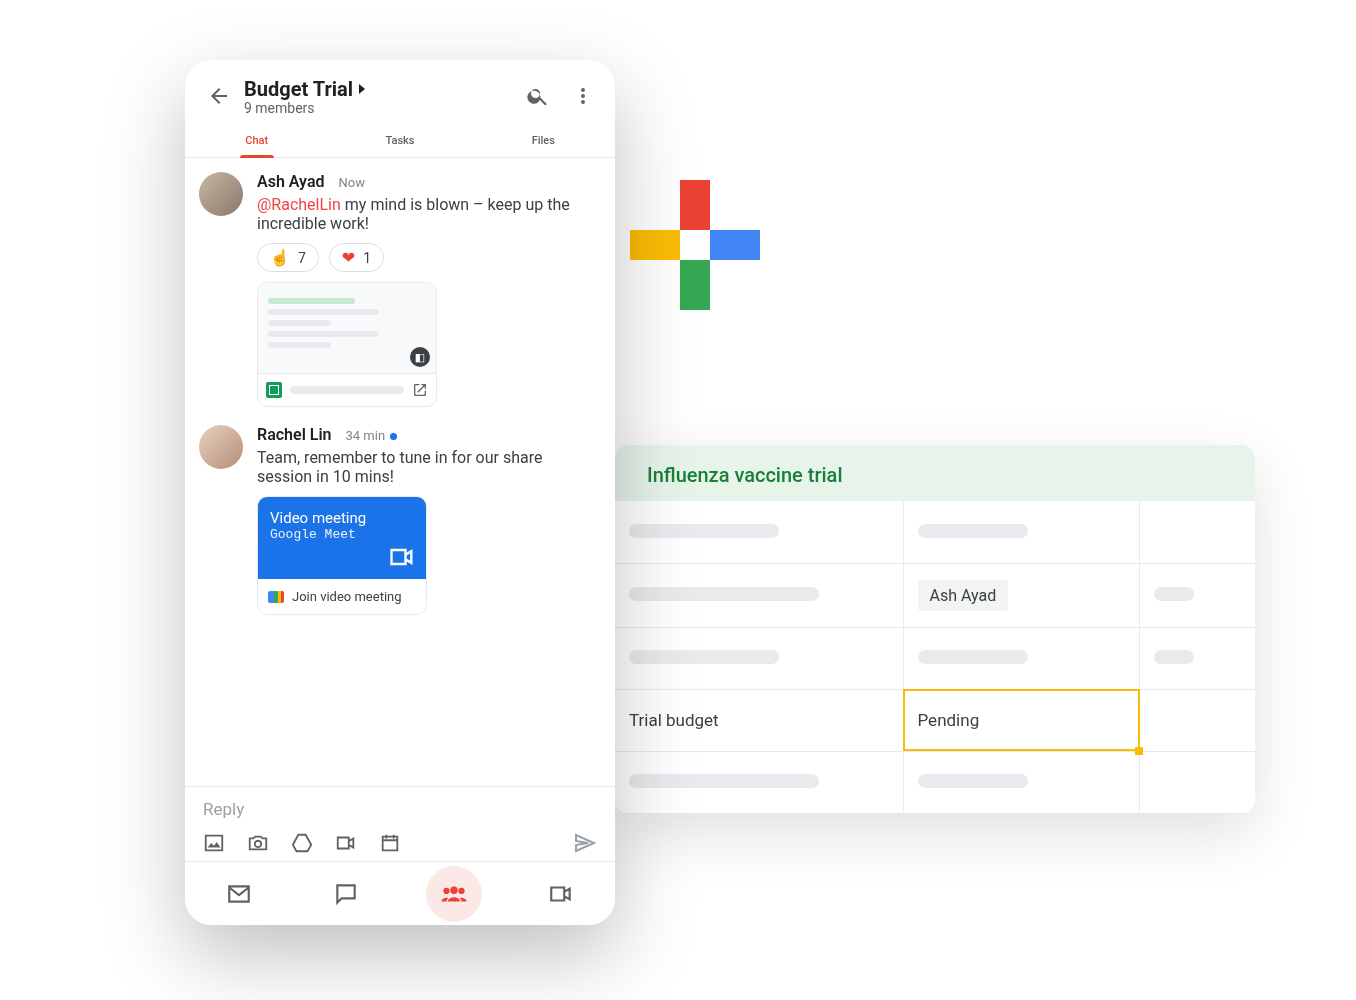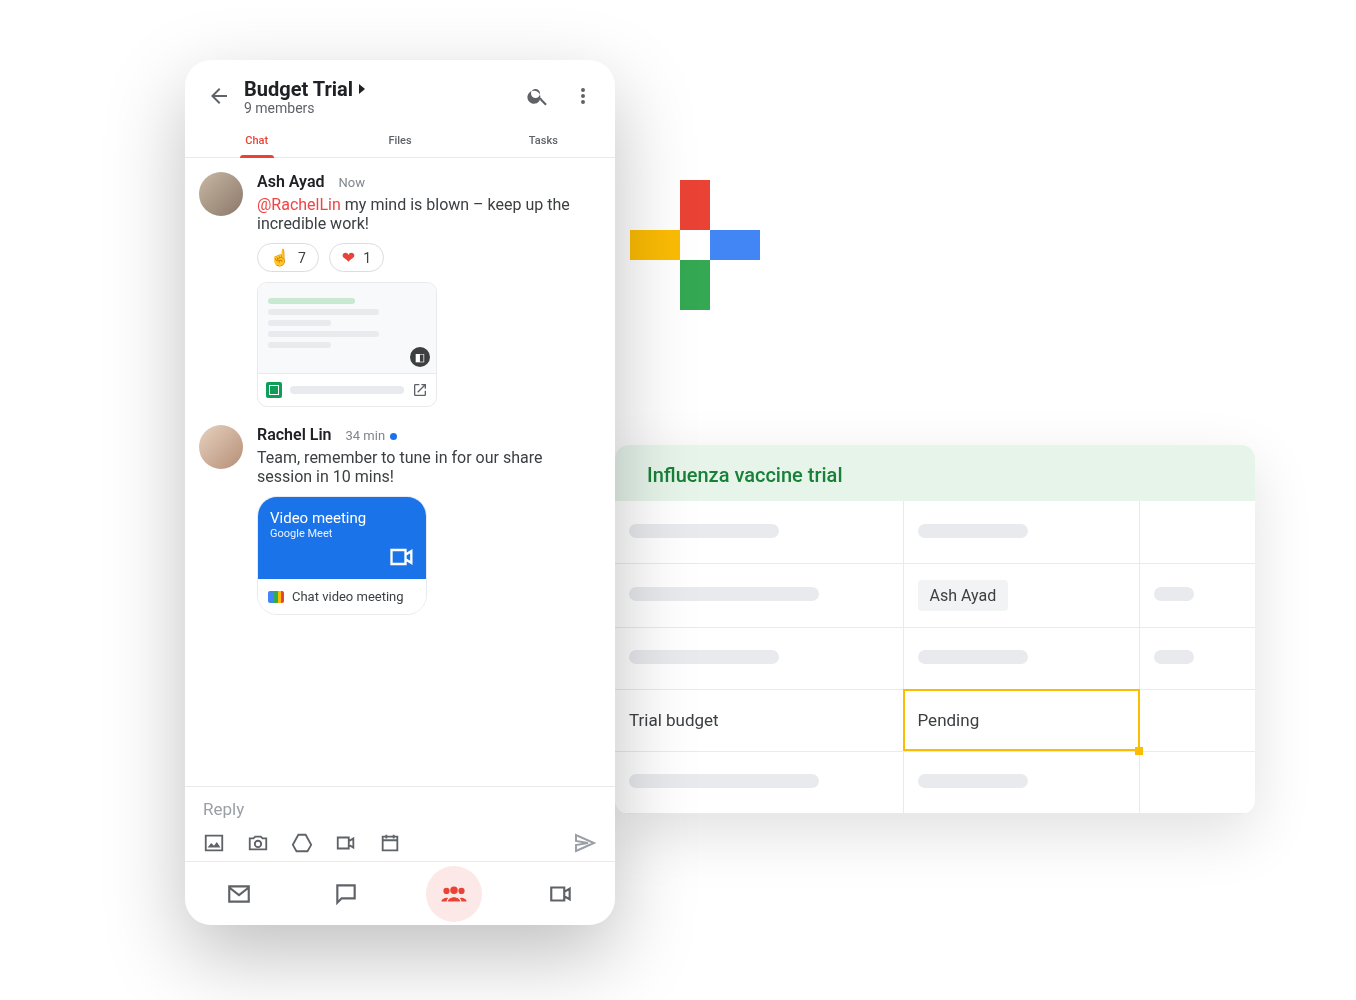--- a/index.html
+++ b/index.html
@@ -60,24 +60,24 @@
   .row{height:6px;background:#e8eaed;border-radius:3px;margin:5px 0;}
   .row.g{background:#c7e8d1;width:55%;}
   .row.s{width:40%;} .row.m{width:70%;}
   .badge{position:absolute;right:6px;bottom:6px;width:20px;height:20px;border-radius:50%;background:#3c4043;color:#fff;font-size:11px;display:flex;align-items:center;justify-content:center;}
   .att .foot{display:flex;align-items:center;gap:8px;padding:8px;border-top:1px solid #e8eaed;}
   .sheets-ico{width:16px;height:16px;background:#0F9D58;border-radius:2px;position:relative;}
   .sheets-ico::after{content:"";position:absolute;inset:3px;border:1px solid #fff;}
   .att .foot .ph{flex:1;height:8px;}
   .open-ico{color:#5f6368;}
 
-  .meetcard{width:170px;border-radius:20px;overflow:hidden;margin-top:10px;border:1px solid #e8eaed;}
+  .meetcard{width:170px;border-radius:10px;overflow:hidden;margin-top:10px;border:1px solid #e8eaed;}
   .meetcard .top{background:#1a73e8;color:#fff;padding:12px 12px 8px;position:relative;height:82px;}
   .meetcard .top .t1{font-size:15px;}
-  .meetcard .top .t2{font-size:11px;opacity:.9;}
+  .meetcard .top .t2{font-size:13px;opacity:.9;font-family:Liberation Mono, monospace;}
   .meetcard .top .cam{position:absolute;right:10px;bottom:8px;}
   .meetcard .bot{background:#fff;padding:10px;display:flex;align-items:center;gap:8px;font-size:13px;color:#3c4043;}
   .meet-logo{width:16px;height:12px;background:linear-gradient(90deg,#4285F4 0 40%,#34A853 40% 60%,#FBBC04 60% 80%,#EA4335 80%);border-radius:2px;}
 
   .composer{border-top:1px solid #e8eaed;padding:12px 18px 6px;}
   .composer .ph-txt{color:#9aa0a6;font-size:17px;margin-bottom:12px;}
   .crow{display:flex;align-items:center;gap:22px;color:#5f6368;}
   .crow .send{margin-left:auto;}
 
   .nav{height:64px;border-top:1px solid #e8eaed;display:flex;align-items:center;justify-content:space-around;}
@@ -151,22 +151,22 @@
     </div>
     <div class="hicn">
       <svg width="24" height="24" viewBox="0 0 24 24">
           <path fill="#5f6368" d="M12 8a2 2 0 1 0-2-2 2 2 0 0 0 2 2zm0 2a2 2 0 1 0 2 2 2 2 0 0 0-2-2zm0 6a2 2 0 1 0 2 2 2 2 0 0 0-2-2z"></path>
         </svg>
     </div>
   </div>
 
   <div class="tabs">
     <div class="tab active">Chat</div>
+    <div class="tab">Tasks</div>
     <div class="tab">Files</div>
-    <div class="tab">Tasks</div>
   </div>
 
   <div class="stream">
 
     <div class="msg">
       <div class="av"></div>
       <div class="body">
         <div class="meta">
           <span class="n">Ash Ayad</span>
           <span class="tm">Now</span>
@@ -215,21 +215,21 @@
         <div class="meetcard">
           <div class="top">
             <div class="t1">Video meeting</div>
             <div class="t2">Google Meet</div>
             <svg class="cam" width="28" height="28" viewBox="0 0 24 24">
                 <path fill="none" stroke="#fff" stroke-width="2" d="M3 6h12v12H3zM15 10l5-3v10l-5-3z"></path>
               </svg>
           </div>
           <div class="bot">
             <span class="meet-logo"></span>
-            <span>Chat video meeting</span>
+            <span>Join video meeting</span>
           </div>
         </div>
       </div>
     </div>
 
   </div>
 
   <div class="composer">
     <div class="ph-txt">Reply</div>
     <div class="crow">

